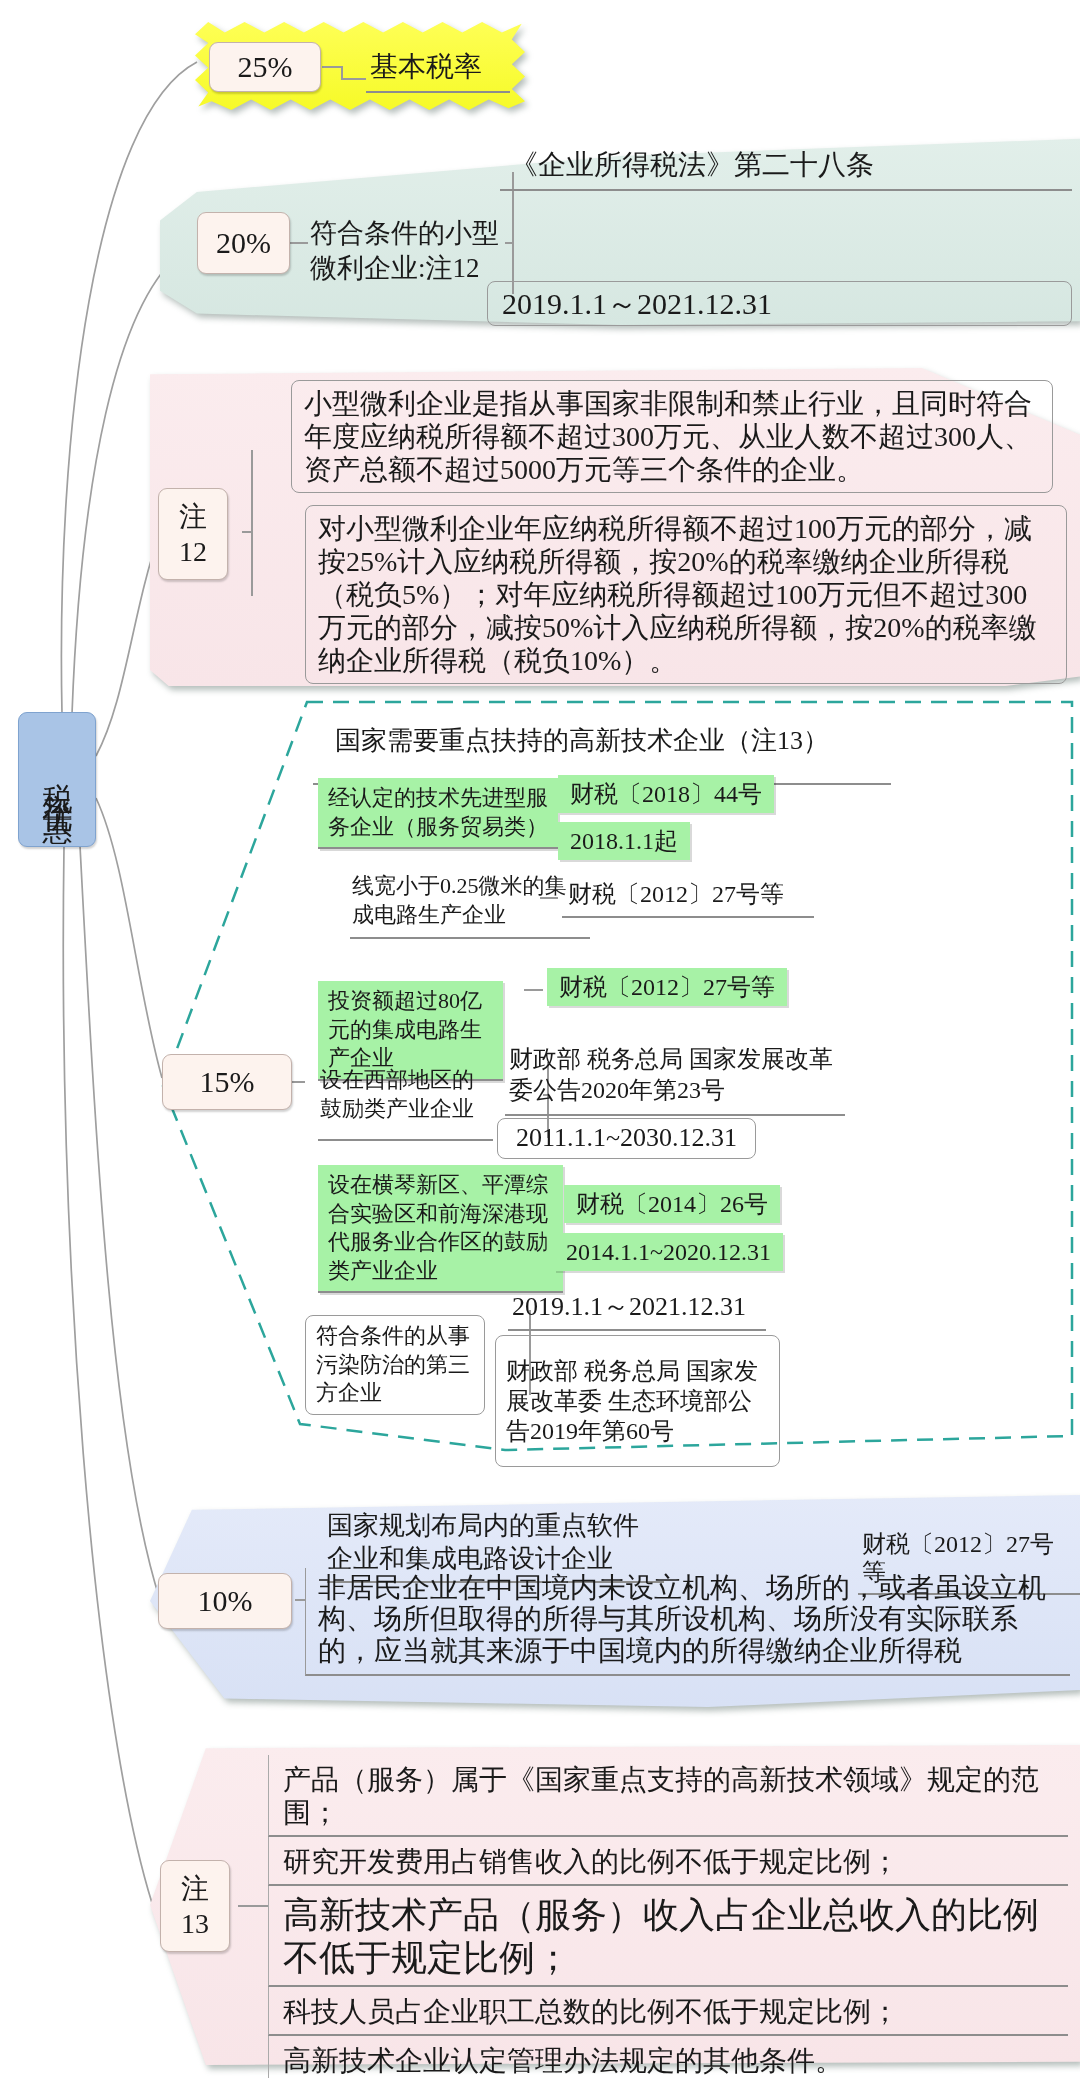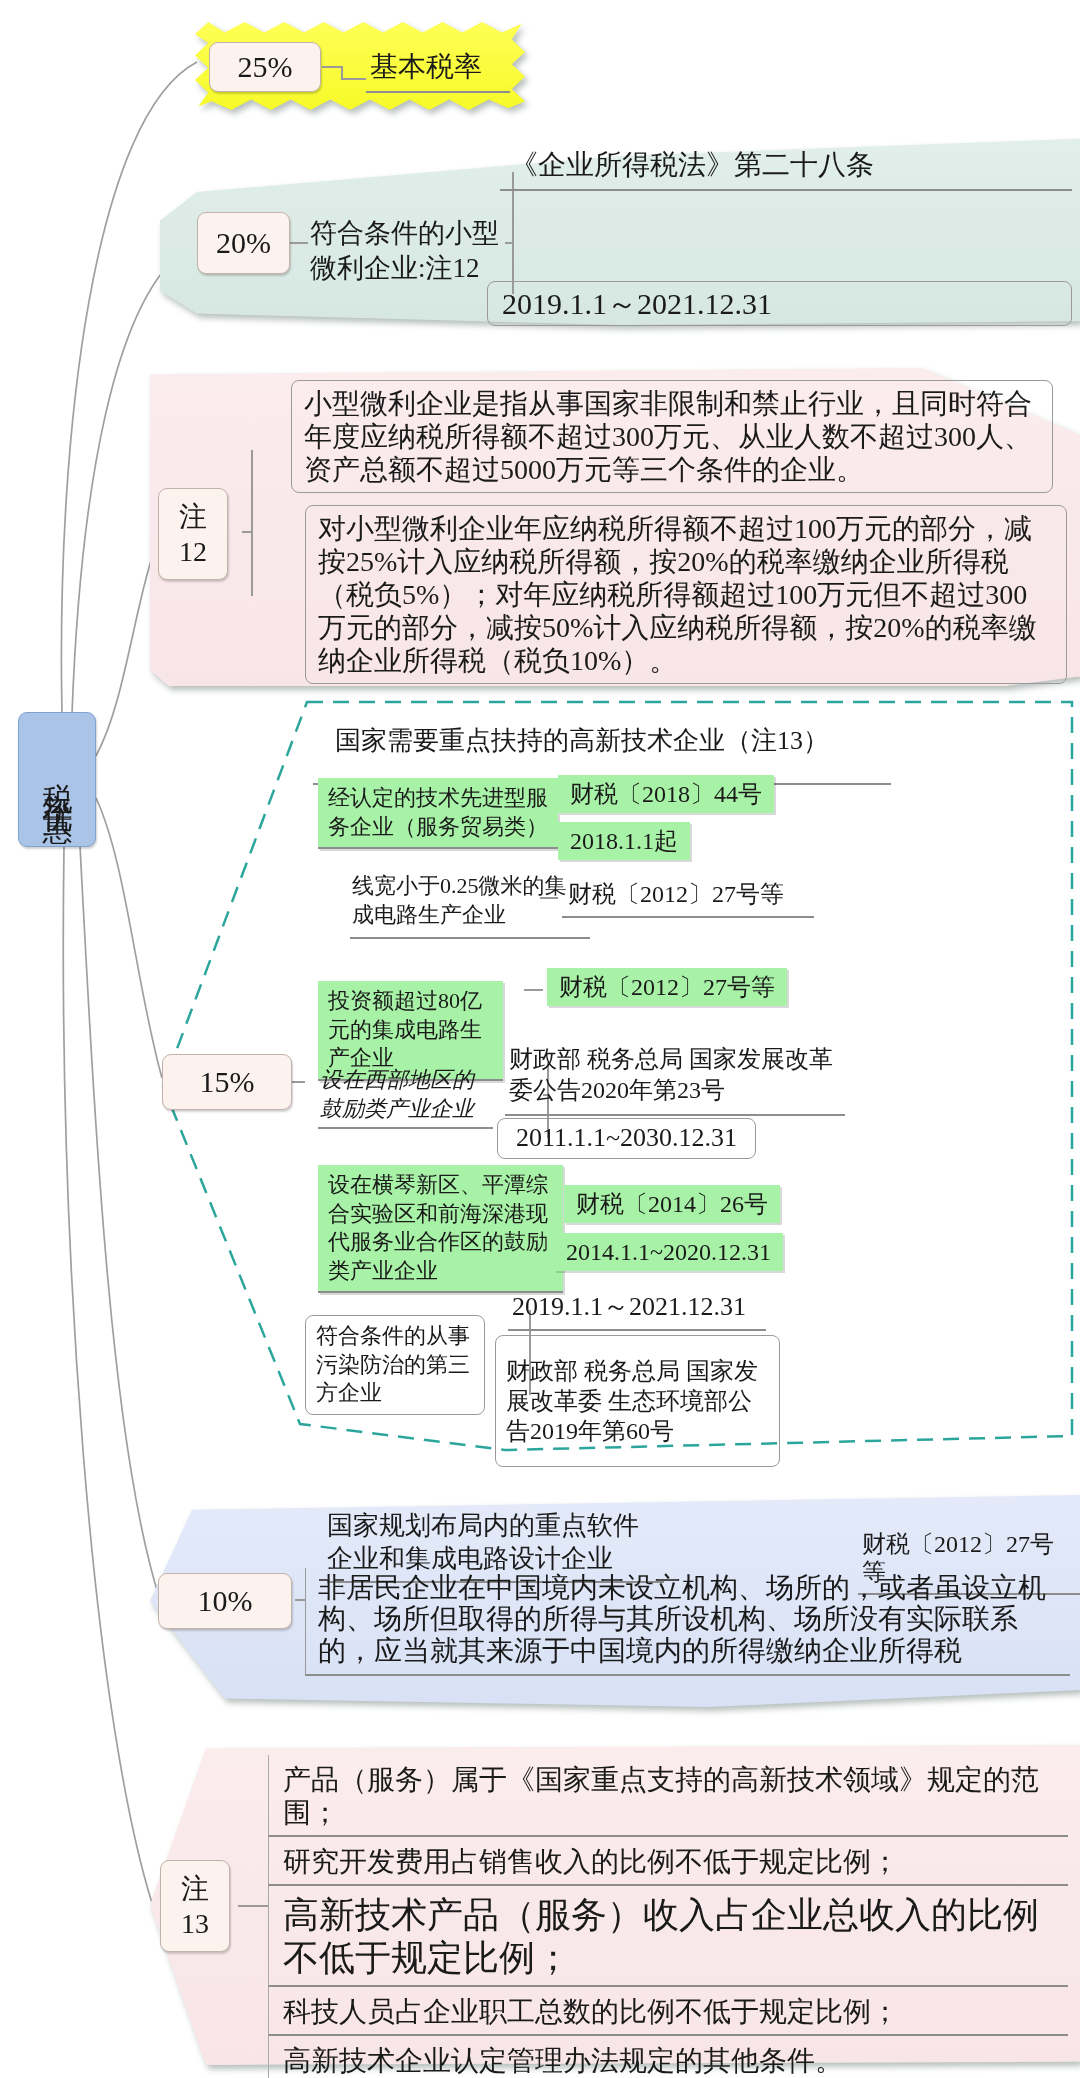--- a/index.html
+++ b/index.html
@@ -109,21 +109,21 @@
   <div class="node green" style="left:318px;top:778px;width:240px;font-size:22px;line-height:1.3;padding:6px 10px;box-sizing:border-box;border-bottom:2px solid #8d8d8d;">经认定的技术先进型服务企业（服务贸易类）</div>
   <div class="node green" style="left:558px;top:775px;font-size:24px;padding:5px 12px;">财税〔2018〕44号</div>
   <div class="node green" style="left:558px;top:822px;font-size:24px;padding:5px 12px;">2018.1.1起</div>
 
   <div class="node uline" style="left:318px;top:868px;width:240px;font-size:22px;line-height:1.3;padding:4px 8px 8px 2px;box-sizing:border-box;margin-left:32px;">线宽小于0.25微米的集成电路生产企业</div>
   <div class="node uline" style="left:562px;top:878px;font-size:24px;padding:2px 30px 8px 6px;">财税〔2012〕27号等</div>
 
   <div class="node green" style="left:318px;top:945px;width:185px;font-size:22px;line-height:1.3;padding:6px 10px;box-sizing:border-box;border-bottom:2px solid #8d8d8d;margin-top:36px;">投资额超过80亿元的集成电路生产企业</div>
   <div class="node green" style="left:547px;top:968px;font-size:24px;padding:5px 12px;">财税〔2012〕27号等</div>
 
-  <div class="node uline" style="left:318px;top:1062px;width:175px;font-size:22px;line-height:1.3;padding:4px 4px 4px 2px;box-sizing:border-box;font-style:italic;">设在西部地区的鼓励类产业企业</div>
+  <div class="node uline" style="left:318px;top:1062px;width:175px;font-size:22px;line-height:1.3;padding:4px 4px 16px 2px;box-sizing:border-box;">设在西部地区的鼓励类产业企业</div>
   <div class="node uline" style="left:505px;top:1040px;width:340px;font-size:24px;line-height:1.3;padding:4px 6px 8px 4px;box-sizing:border-box;">财政部 税务总局 国家发展改革委公告2020年第23号</div>
   <div class="node obox" style="left:497px;top:1118px;font-size:26px;padding:4px 18px;">2011.1.1~2030.12.31</div>
 
   <div class="node green" style="left:318px;top:1165px;width:245px;font-size:22px;line-height:1.3;padding:6px 10px;box-sizing:border-box;border-bottom:2px solid #8d8d8d;">设在横琴新区、平潭综合实验区和前海深港现代服务业合作区的鼓励类产业企业</div>
   <div class="node green" style="left:564px;top:1185px;font-size:24px;padding:5px 12px;">财税〔2014〕26号</div>
   <div class="node green" style="left:554px;top:1233px;font-size:24px;padding:5px 12px;">2014.1.1~2020.12.31</div>
 
   <div class="node obox" style="left:305px;top:1315px;width:180px;font-size:22px;line-height:1.3;padding:6px 10px;">符合条件的从事污染防治的第三方企业</div>
   <div class="node uline" style="left:508px;top:1290px;font-size:26px;padding:2px 20px 6px 4px;">2019.1.1～2021.12.31</div>
   <div class="node obox" style="left:495px;top:1335px;width:285px;font-size:24px;line-height:1.25;padding:20px 10px;">财政部 税务总局 国家发展改革委 生态环境部公告2019年第60号</div>

